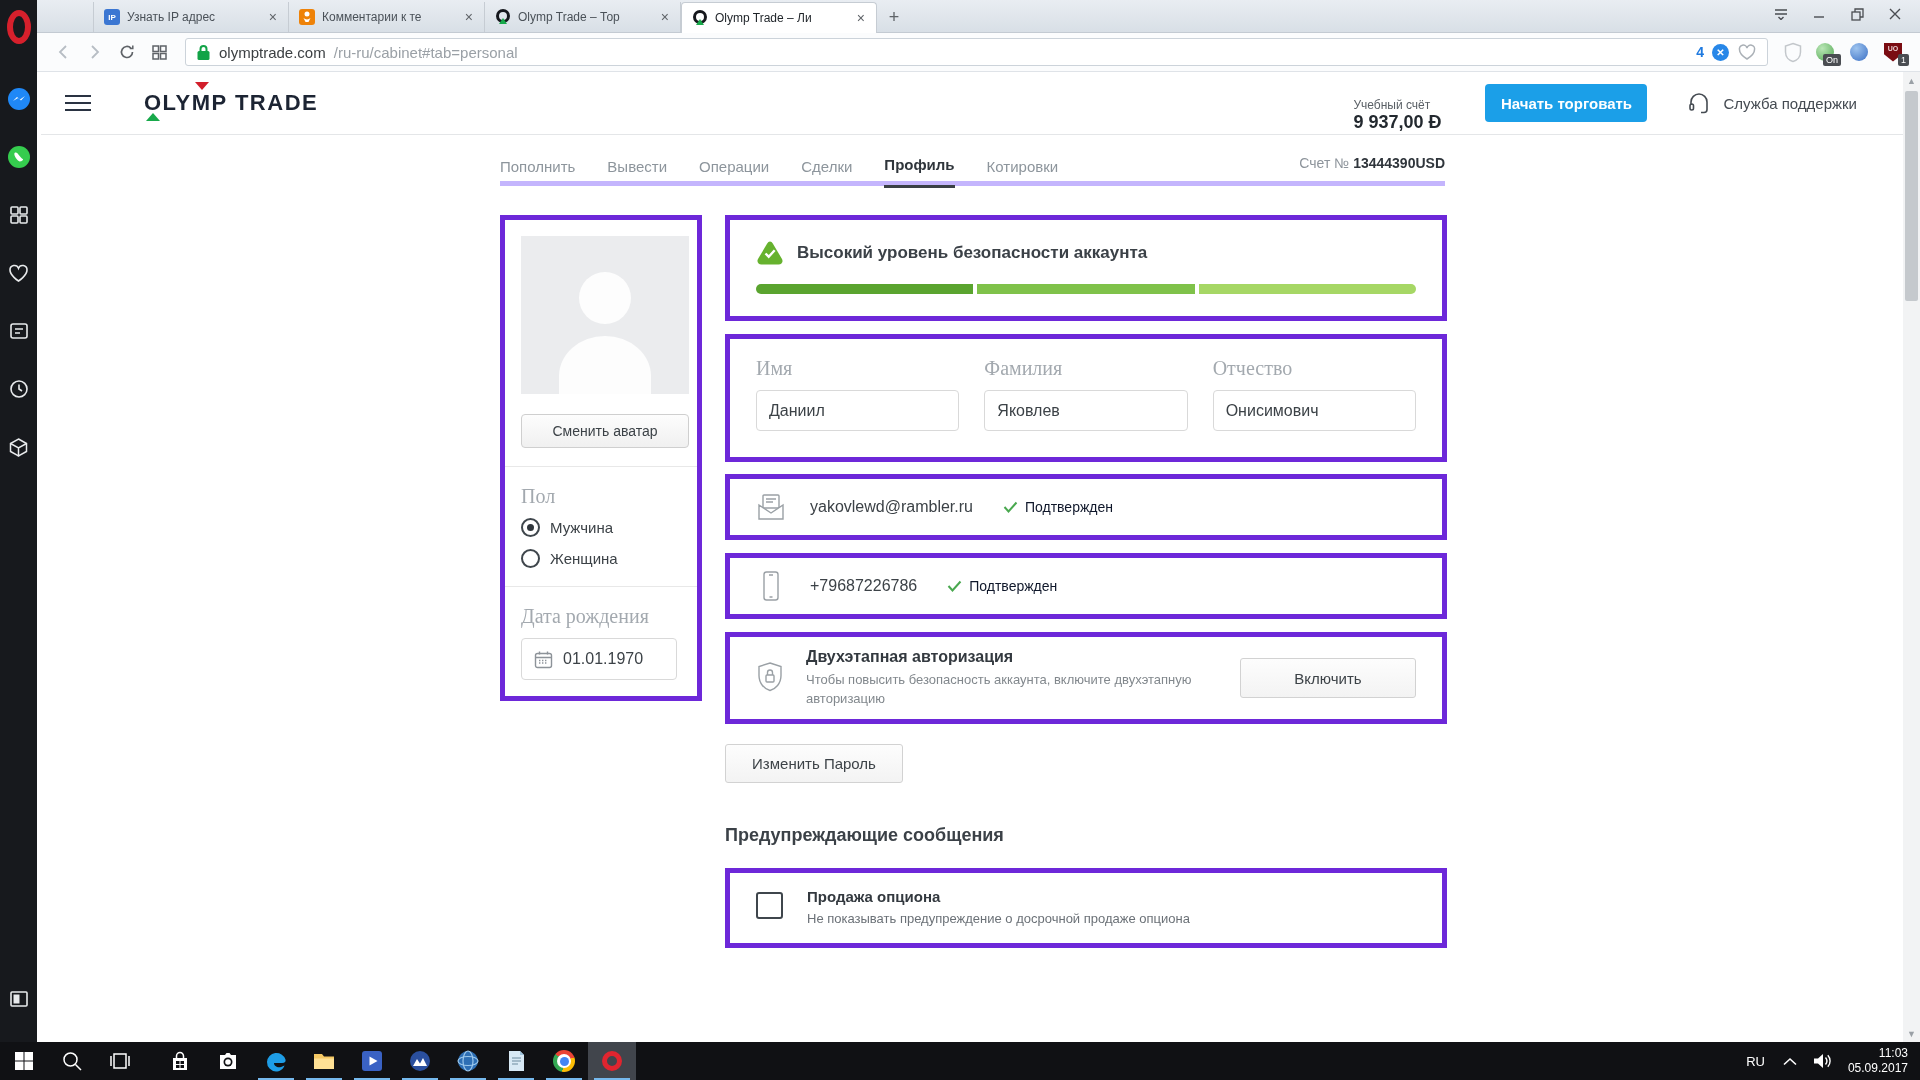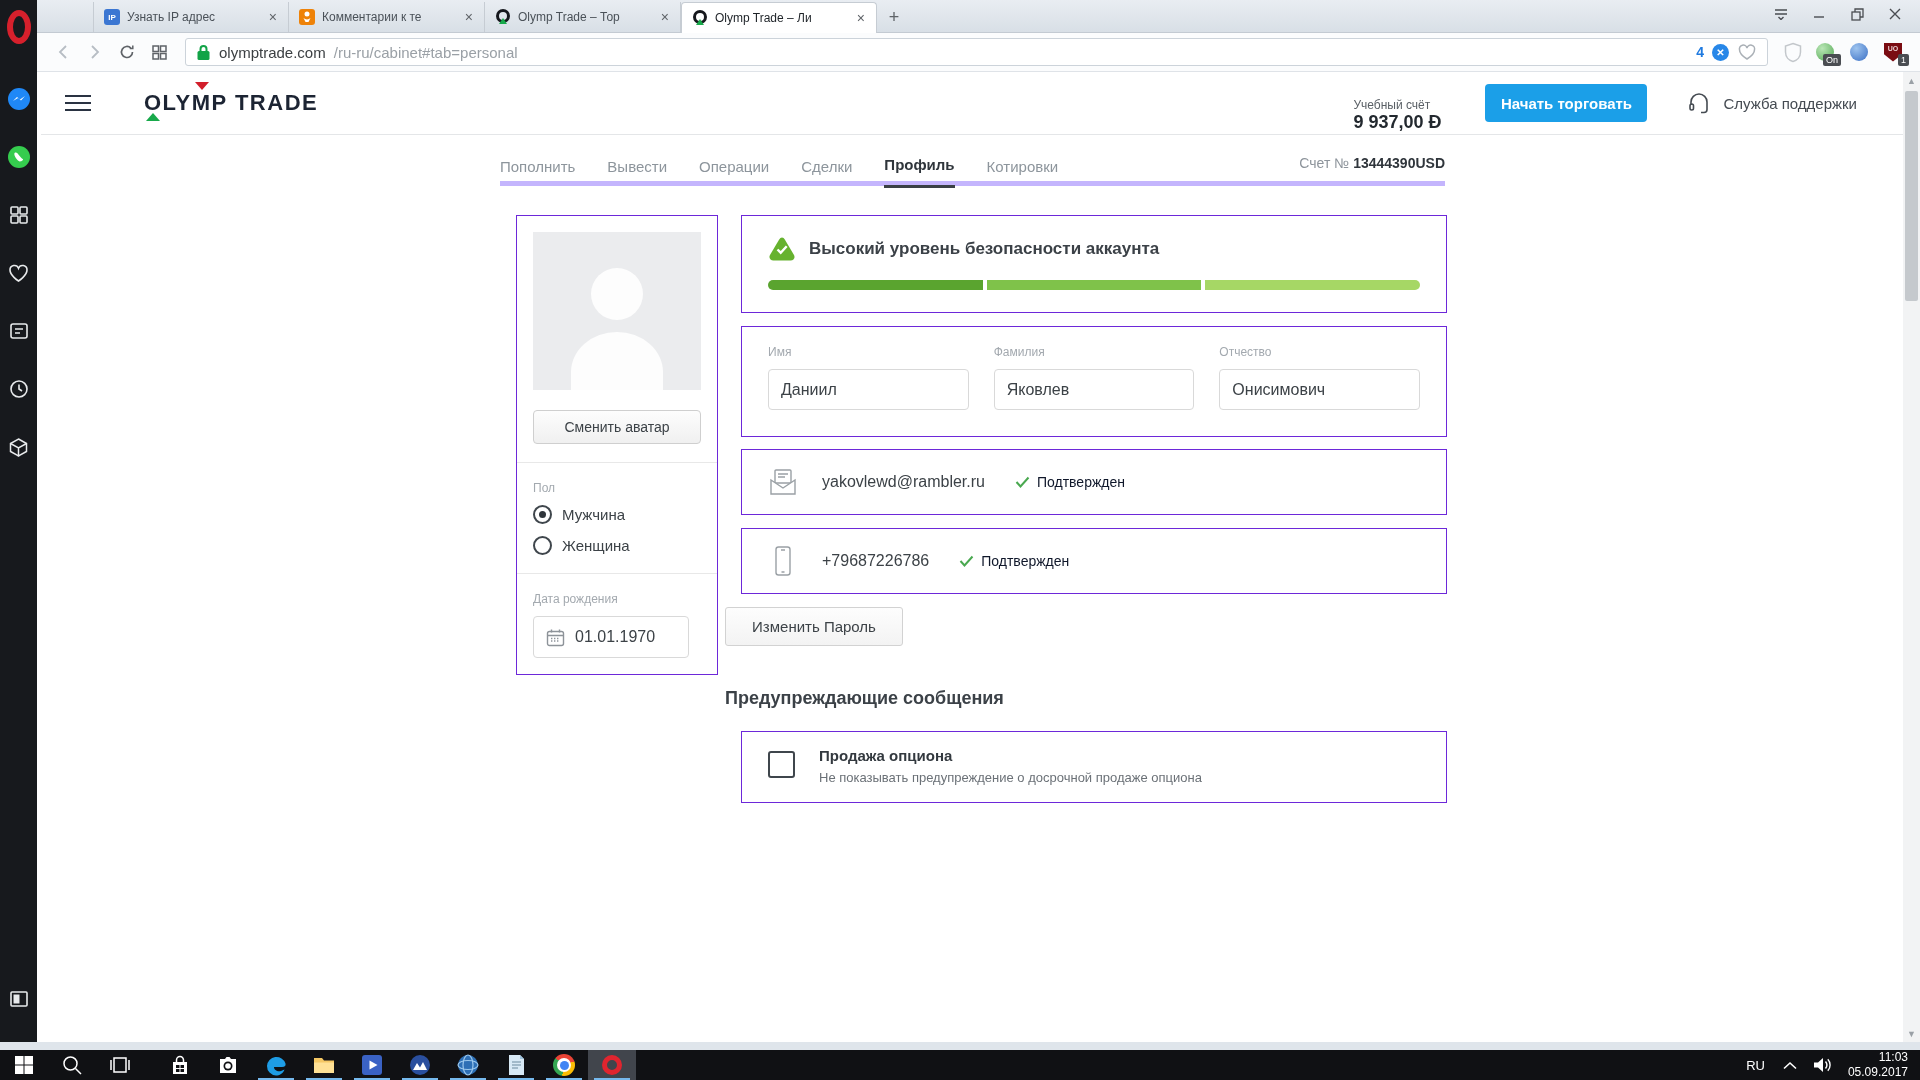--- a/index.html
+++ b/index.html
@@ -85,31 +85,31 @@
   .acct { margin-left:auto; font-size:14px; color:#8d949b; padding-bottom:6px; }
   .acct b { color:#2f353b; }
 
   
   .left-card { position:absolute; left:463px; top:143px; width:202px; background:#fff;
                border:1px solid #e2e2e2; padding:16px; }
   .avatar-box { width:168px; height:158px; }
   .change-avatar { width:168px; height:34px; margin-top:16px; background:linear-gradient(#fdfdfd,#f0f0f0);
                    border:1px solid #cfcfcf; border-radius:4px; font-size:14px; color:#3c4247; cursor:pointer; font-family:inherit; }
   .lc-div { border-top:1px solid #e8e8e8; margin:18px -16px; }
-  .field-lbl { font-size:12px; color:#a3a9af; margin-bottom:10px; }
+  .field-lbl { font-size:20px; color:#a3a9af; margin-bottom:10px;font-family:Liberation Serif, serif; }
   .radio-row { display:flex; align-items:center; gap:10px; margin-bottom:12px; font-size:15px; color:#3c4247; cursor:pointer; }
   .radio { width:19px; height:19px; border:2px solid #3f464c; border-radius:50%; position:relative; flex:none; }
   .radio.selected::after { content:""; position:absolute; left:4px; top:4px; width:7px; height:7px;
                            border-radius:50%; background:#2f353b; }
   .date-input { width:156px; height:42px; border:1px solid #d9d9d9; border-radius:4px; display:flex;
                 align-items:center; gap:10px; padding:0 12px; font-size:16px; color:#3c4247; cursor:text; }
 
   
   .main-col { position:absolute; left:688px; top:143px; width:722px; }
-  .card { background:#fff; border:1px solid #6d28d9;margin-left:16px; }
+  .card { background:#fff; border:5px solid #6d28d9; }
   .sec-card { padding:20px 26px 22px; margin-bottom:13px; }
   .sec-head { display:flex; align-items:center; gap:13px; margin-bottom:18px; }
   .sec-title { font-size:17px; font-weight:bold; color:#3b4147; }
   .sec-bar { display:flex; gap:4px; height:10px; }
   .sec-bar div { flex:1; }
   .seg0 { background:#5aa42f; border-radius:5px 0 0 5px; }
   .seg1 { background:#7fc24a; }
   .seg2 { background:#a6d765; border-radius:0 5px 5px 0; }
   .names-card { padding:18px 26px 26px; margin-bottom:12px; display:flex; gap:25px; }
   .name-field { flex:1; }
@@ -135,21 +135,21 @@
   .warn-title { font-size:15px; font-weight:bold; color:#33393f; margin-bottom:6px; }
   .warn-desc { font-size:13px; color:#6b7177; }
 
   
   .scrollbar { position:absolute; right:0; top:0; width:17px; height:970px; background:#f2f3f4; }
   .sb-arrow { height:17px; display:flex; align-items:center; justify-content:center; color:#9aa0a6; font-size:9px; }
   .sb-thumb { position:absolute; left:2px; right:2px; top:19px; height:210px; background:#c5c9cd; border-radius:2px; }
   .sb-arrow.down { position:absolute; bottom:0; left:0; right:0; }
 
   
-  .taskbar { position:absolute; left:0; bottom:0; width:1920px; height:30px; background:#101114;
+  .taskbar { position:absolute; left:0; bottom:0; width:1920px; height:38px; background:#101114;
              display:flex; align-items:stretch; z-index:40; }
   .tb-cell { width:48px; display:flex; align-items:center; justify-content:center; position:relative; cursor:pointer; }
   .tb-cell.running::after { content:""; position:absolute; left:6px; right:6px; bottom:0; height:2px; background:#76b9ed; }
   .tb-cell.focused { background:#41454c; }
   .tb-gap { width:12px; }
   .chrome-ball { width:22px; height:22px; border-radius:50%; position:relative;
       background:conic-gradient(from -50deg,#ea4335 0 33.3%,#fbbc05 0 66.6%,#34a853 0 100%); }
   .chrome-ball::before { content:""; position:absolute; inset:4px; border-radius:50%; background:#fff; }
   .chrome-ball::after { content:""; position:absolute; inset:6.5px; border-radius:50%; background:#4285f4; }
   .opera-ball { width:20px; height:20px; border-radius:50%; border:5px solid #e0252f; }
@@ -460,20 +460,32 @@
           </svg>
         <span class="contact-val">+79687226786</span>
         <span class="status">
           <svg width="15" height="12" fill="none" stroke="#49a84f" stroke-width="2">
               <path d="M1.5 6l4 4.5L13.5 1.5"></path>
             </svg>
           <span>Подтвержден</span>
         </span>
       </div>
 
+      <div class="card twofa">
+        <svg width="28" height="34" fill="none" stroke="#9aa0a5" stroke-width="1.4">
+          <path d="M14 2l11 3.5v9c0 8-5.5 13.5-11 15-5.5-1.5-11-7-11-15v-9z"></path>
+          <rect x="10" y="14" width="8" height="7" rx="1"></rect>
+            <path d="M11.5 14v-2.5a2.5 2.5 0 015 0V14"></path>
+          </svg>
+        <div class="twofa-txt">
+          <div class="twofa-title">Двухэтапная авторизация</div>
+          <div class="twofa-desc">Чтобы повысить безопасность аккаунта, включите двухэтапную авторизацию</div>
+        </div>
+        <button class="gray-btn enable-btn">Включить</button>
+      </div>
 
       <button class="gray-btn pwd-btn">Изменить Пароль</button>
 
       <div class="warn-head">Предупреждающие сообщения</div>
 
 
       <div class="card warn-row">
         <span class="checkbox"></span>
         <div>
           <div class="warn-title">Продажа опциона</div>

